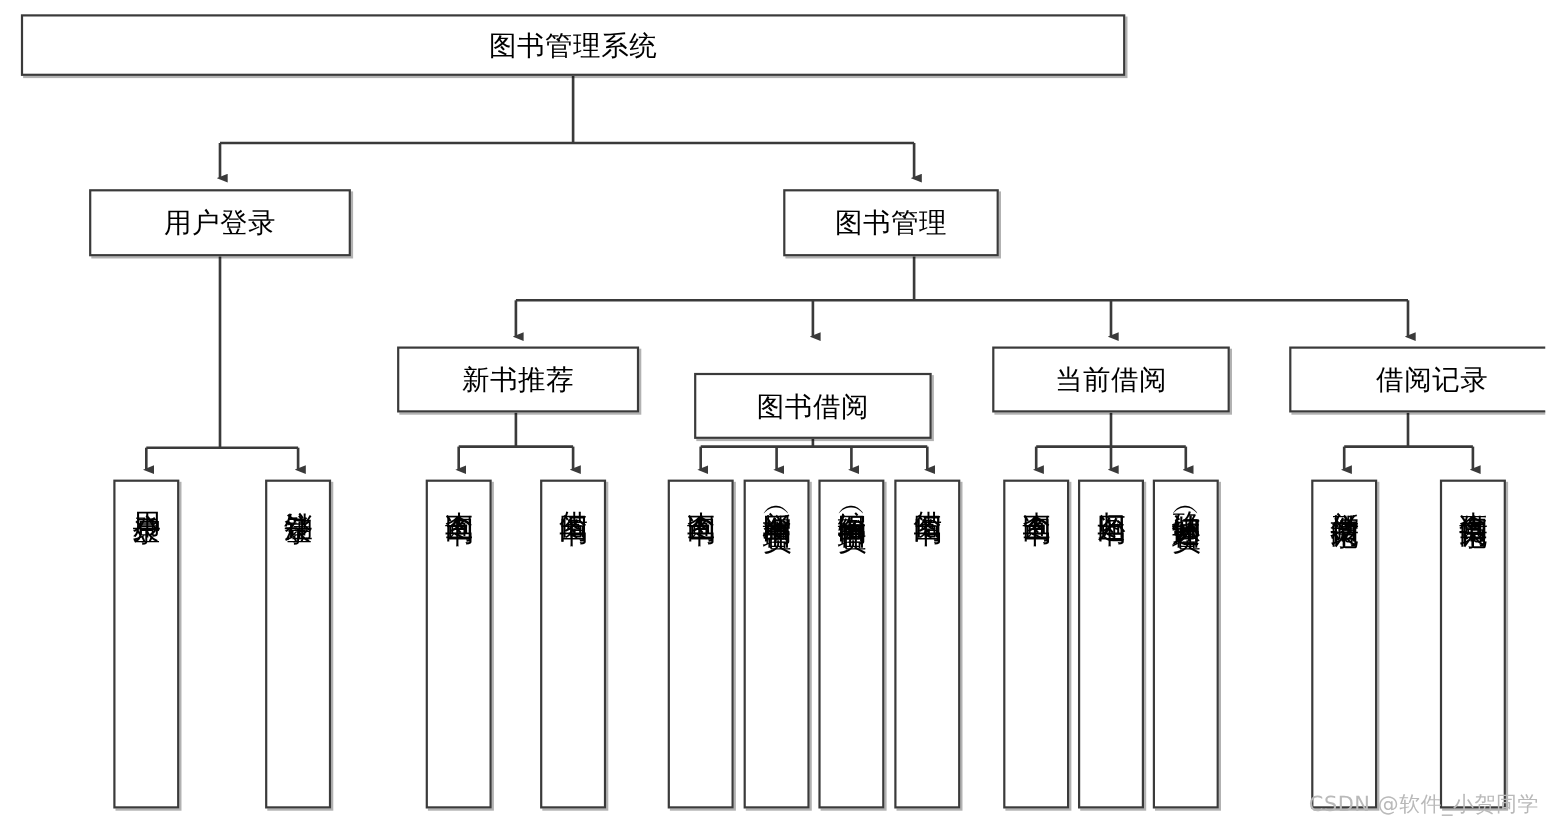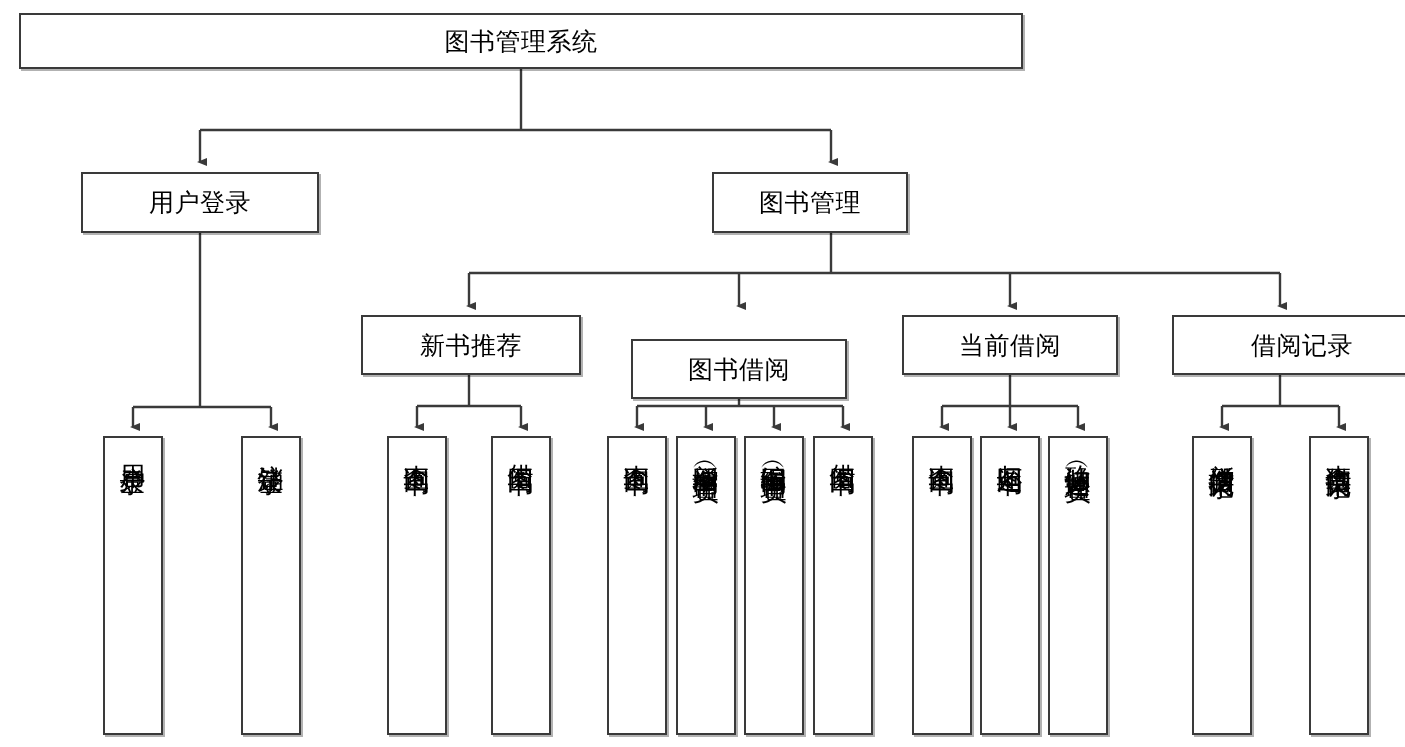--- a/index.html
+++ b/index.html
@@ -183,14 +183,15 @@
     <span class="node-label">确认归还（管理员）</span>
   </div>
 
   <div class="node vertical" style="left:1192px; top:436px; width:60px; height:299px;">
     <span class="node-label">新增借阅记录</span>
   </div>
   <div class="node vertical" style="left:1309px; top:436px; width:60px; height:299px;">
     <span class="node-label">查询借阅记录</span>
   </div>
 
+  <div class="watermark">CSDN @软件_小贺同学</div>
 
 </div>
 
 </body></html>

